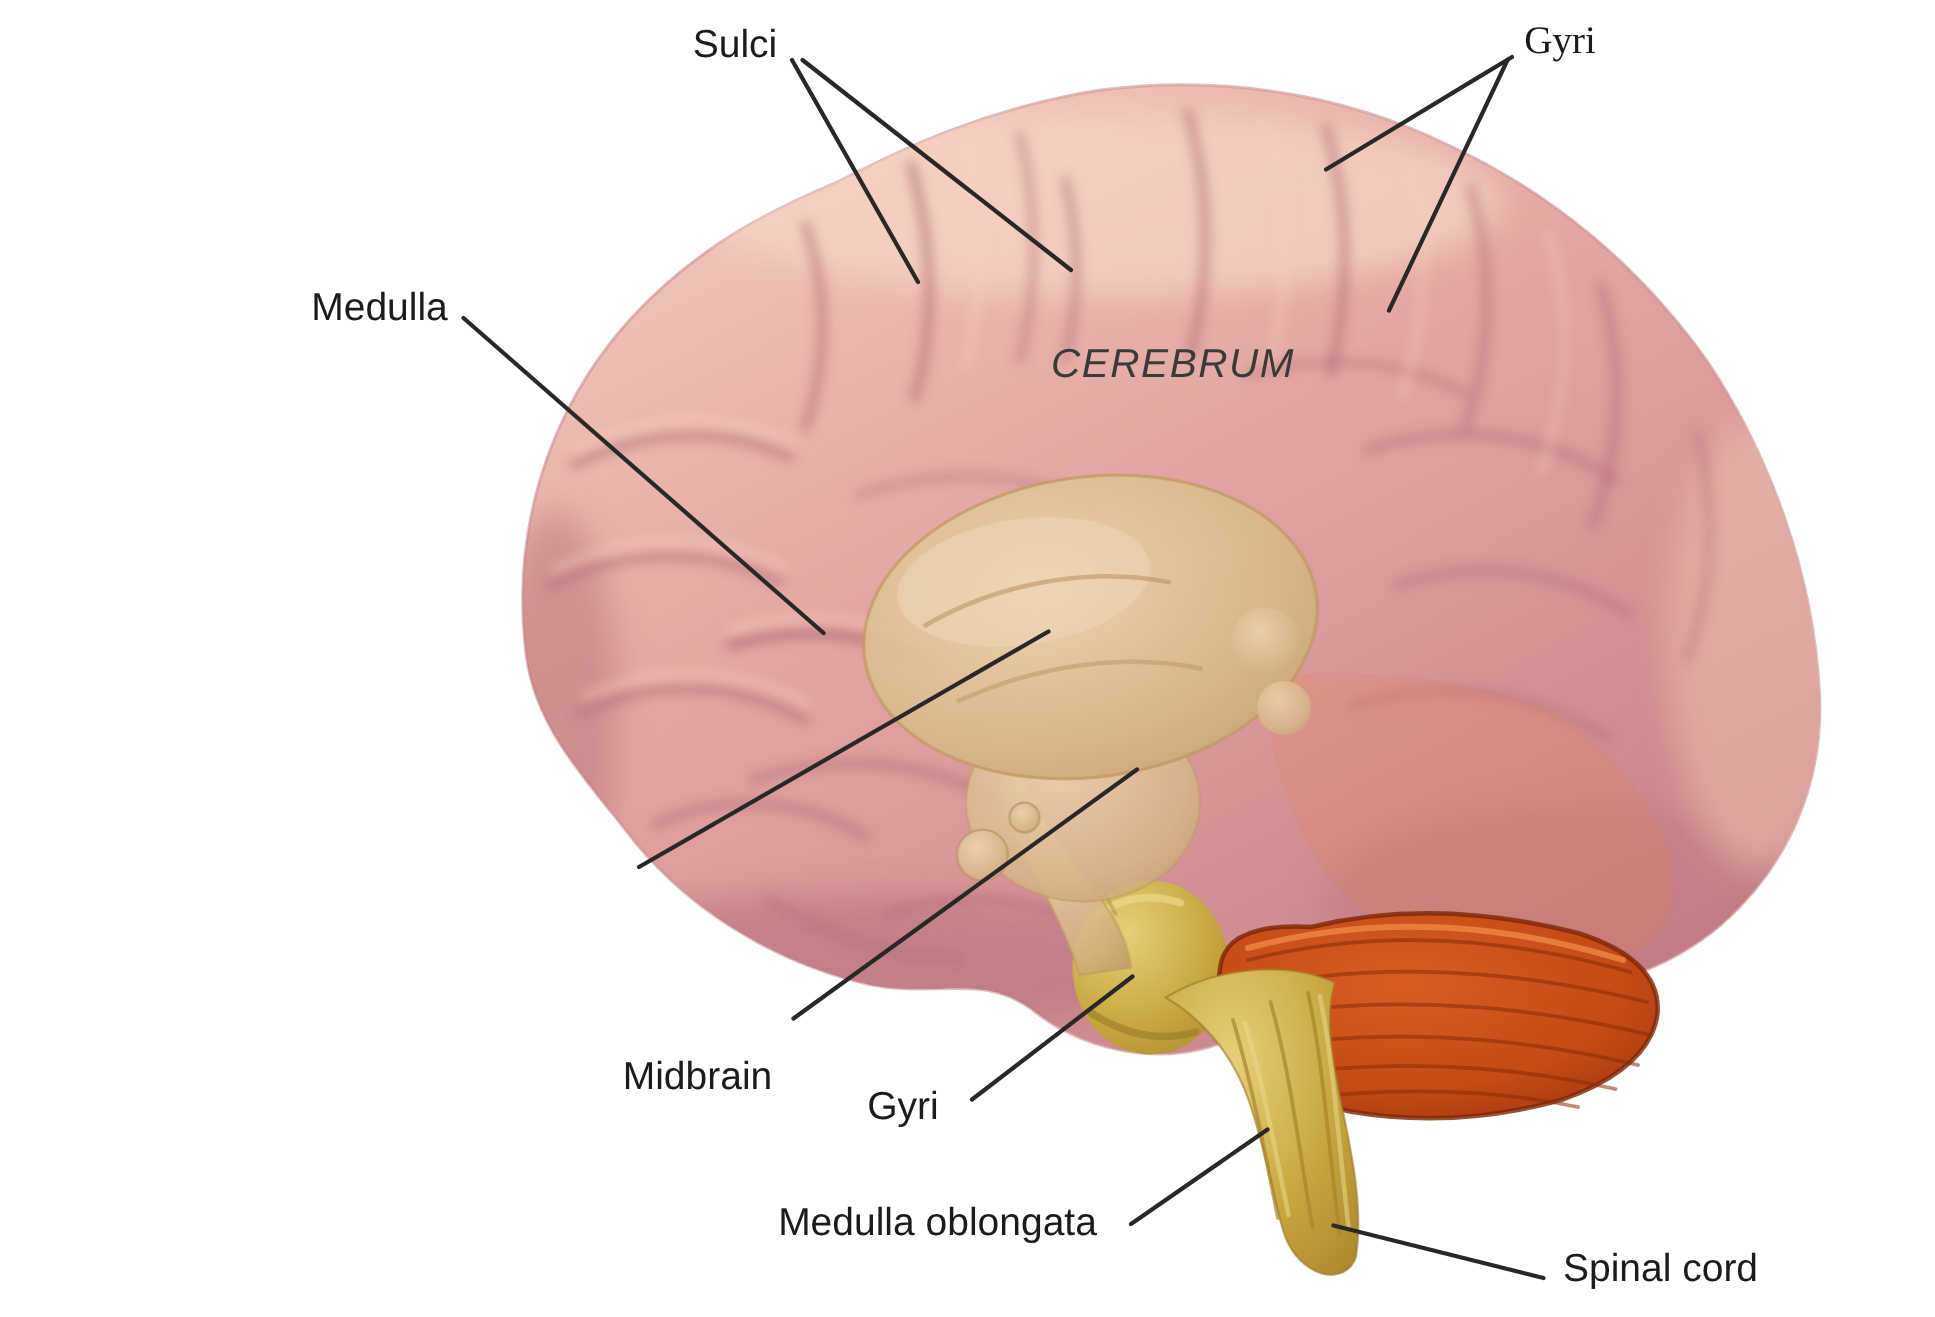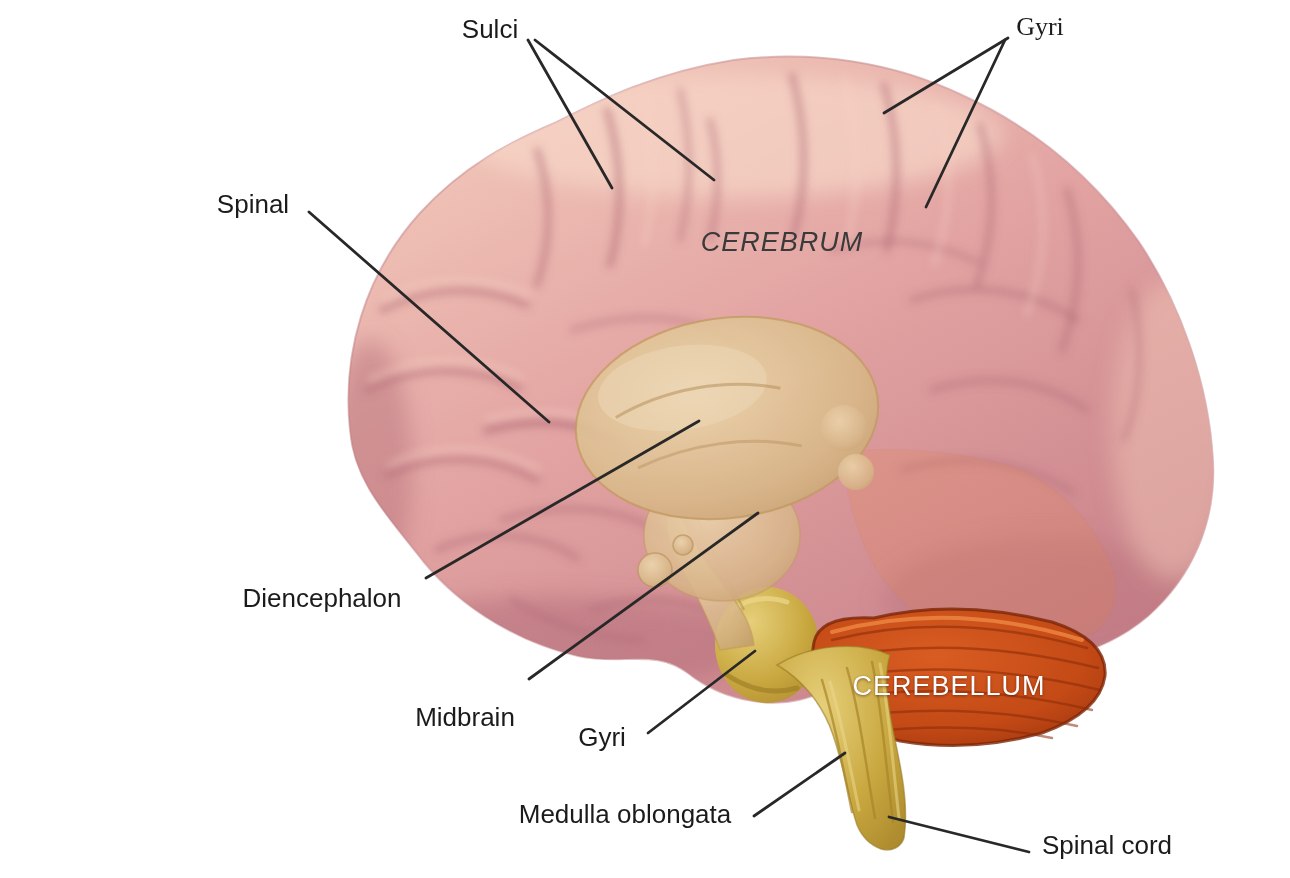--- a/index.html
+++ b/index.html
@@ -228,26 +228,24 @@
       <line x1="394" y1="578" x2="667" y2="421"></line>
       <line x1="497" y1="679" x2="726" y2="513"></line>
       <line x1="616" y1="733" x2="723" y2="651"></line>
       <line x1="722" y1="816" x2="813" y2="753"></line>
       <line x1="997" y1="852" x2="857" y2="817"></line>
     </g>
   </svg>
 
   <div class="label" style="left:458px; top:29px;">Sulci</div>
   <div class="label" style="left:1008px; top:27px;font-family:Liberation Serif, serif;">Gyri</div>
-  <div class="label" style="left:221px; top:204px;">Spinal</div>
+  <div class="label" style="left:221px; top:204px;">Medulla</div>
   <div class="label on-brain" style="left:750px; top:242px;">CEREBRUM</div>
 
   <div class="label" style="left:290px; top:598px;">
-    <div>Diencephalon</div>
   </div>
 
   <div class="label" style="left:433px; top:717px;">Midbrain</div>
   <div class="label" style="left:570px; top:737px;">Gyri</div>
-  <div class="label on-cerebellum" style="left:917px; top:686px;">CEREBELLUM</div>
   <div class="label" style="left:593px; top:814px;text-align:right;">Medulla oblongata</div>
   <div class="label" style="left:1075px; top:845px;text-align:center;">Spinal cord</div>
 
 </div>
 
 </body></html>

